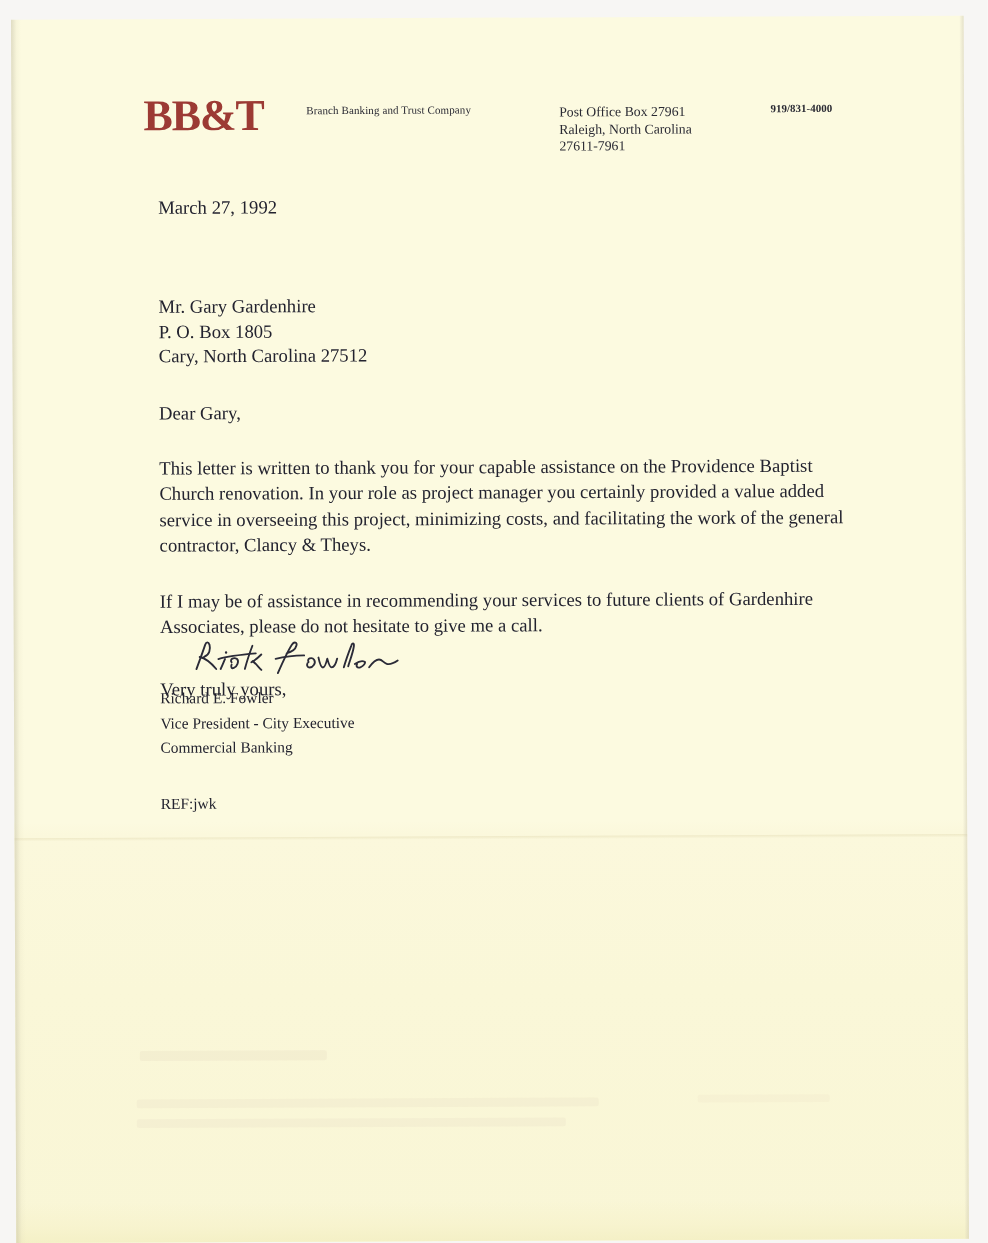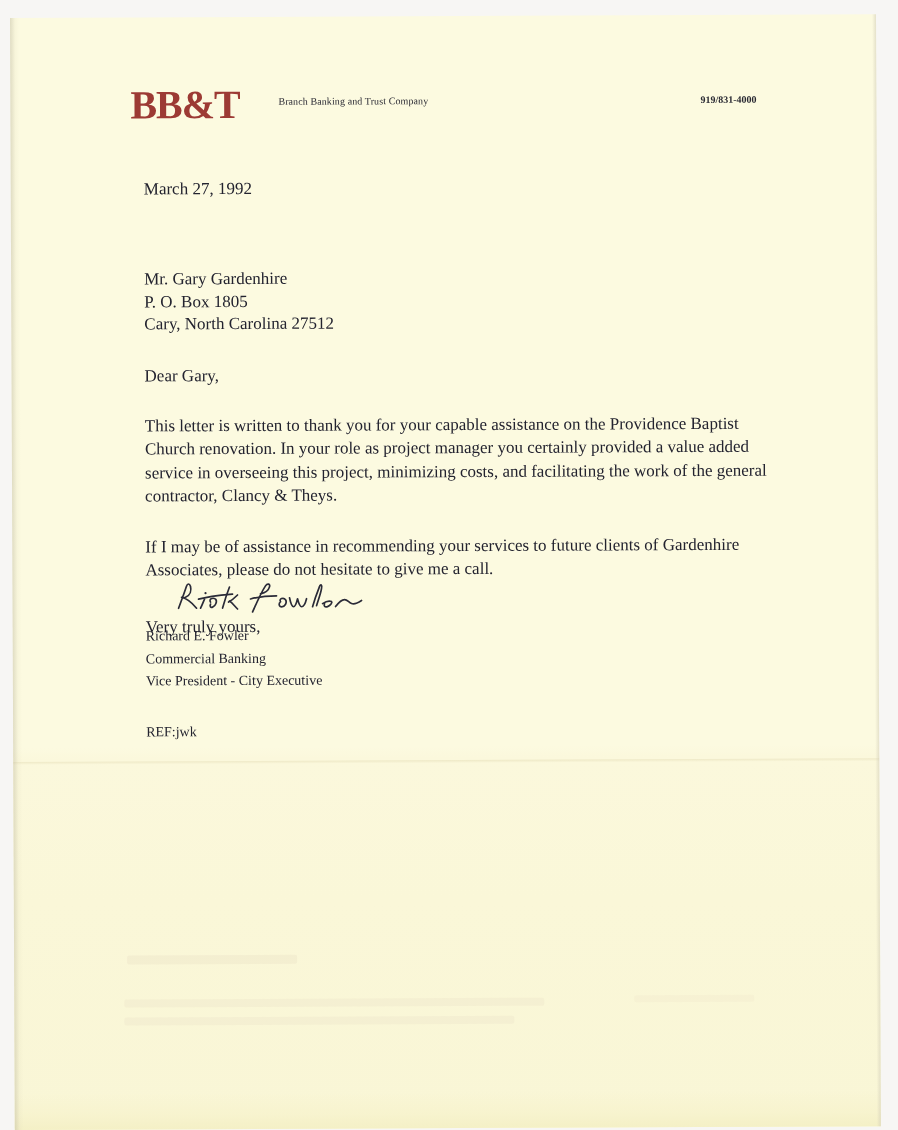--- a/index.html
+++ b/index.html
@@ -235,20 +235,25 @@
     <div class="ghost" style="left:620px; top:980px; width:120px; height:7px; opacity:.30;"></div>
 
     <div class="content">
 
       <div class="letterhead">
 
         <div class="logo">BB&amp;T</div>
 
         <div class="lh-company">Branch Banking and Trust Company</div>
 
+        <div class="lh-address">
+          <div>Post Office Box 27961</div>
+          <div>Raleigh, North Carolina</div>
+          <div>27611-7961</div>
+        </div>
 
         <div class="lh-phone">919/831-4000</div>
       </div>
 
       <div class="body-block">
 
         <p class="date-line">March 27, 1992</p>
 
         <div class="recipient">
           <div>Mr. Gary Gardenhire</div>
@@ -302,21 +307,21 @@
                      C152 30, 151 28, 152 26"></path>
 
             <path d="M163 29 C166 25, 169 22, 172 22 C175 22, 176 25, 179 26
                      C182 27, 186 25, 189 23"></path>
           </g>
         </svg>
       </div>
 
       <div class="sig-block">
         <div>Richard E. Fowler</div>
+        <div>Vice President - City Executive</div>
         <div>Commercial Banking</div>
-        <div>Vice President - City Executive</div>
       </div>
 
       <div class="ref-line">REF:jwk</div>
 
     </div>
   </div>
 </div>
 
 </body></html>

